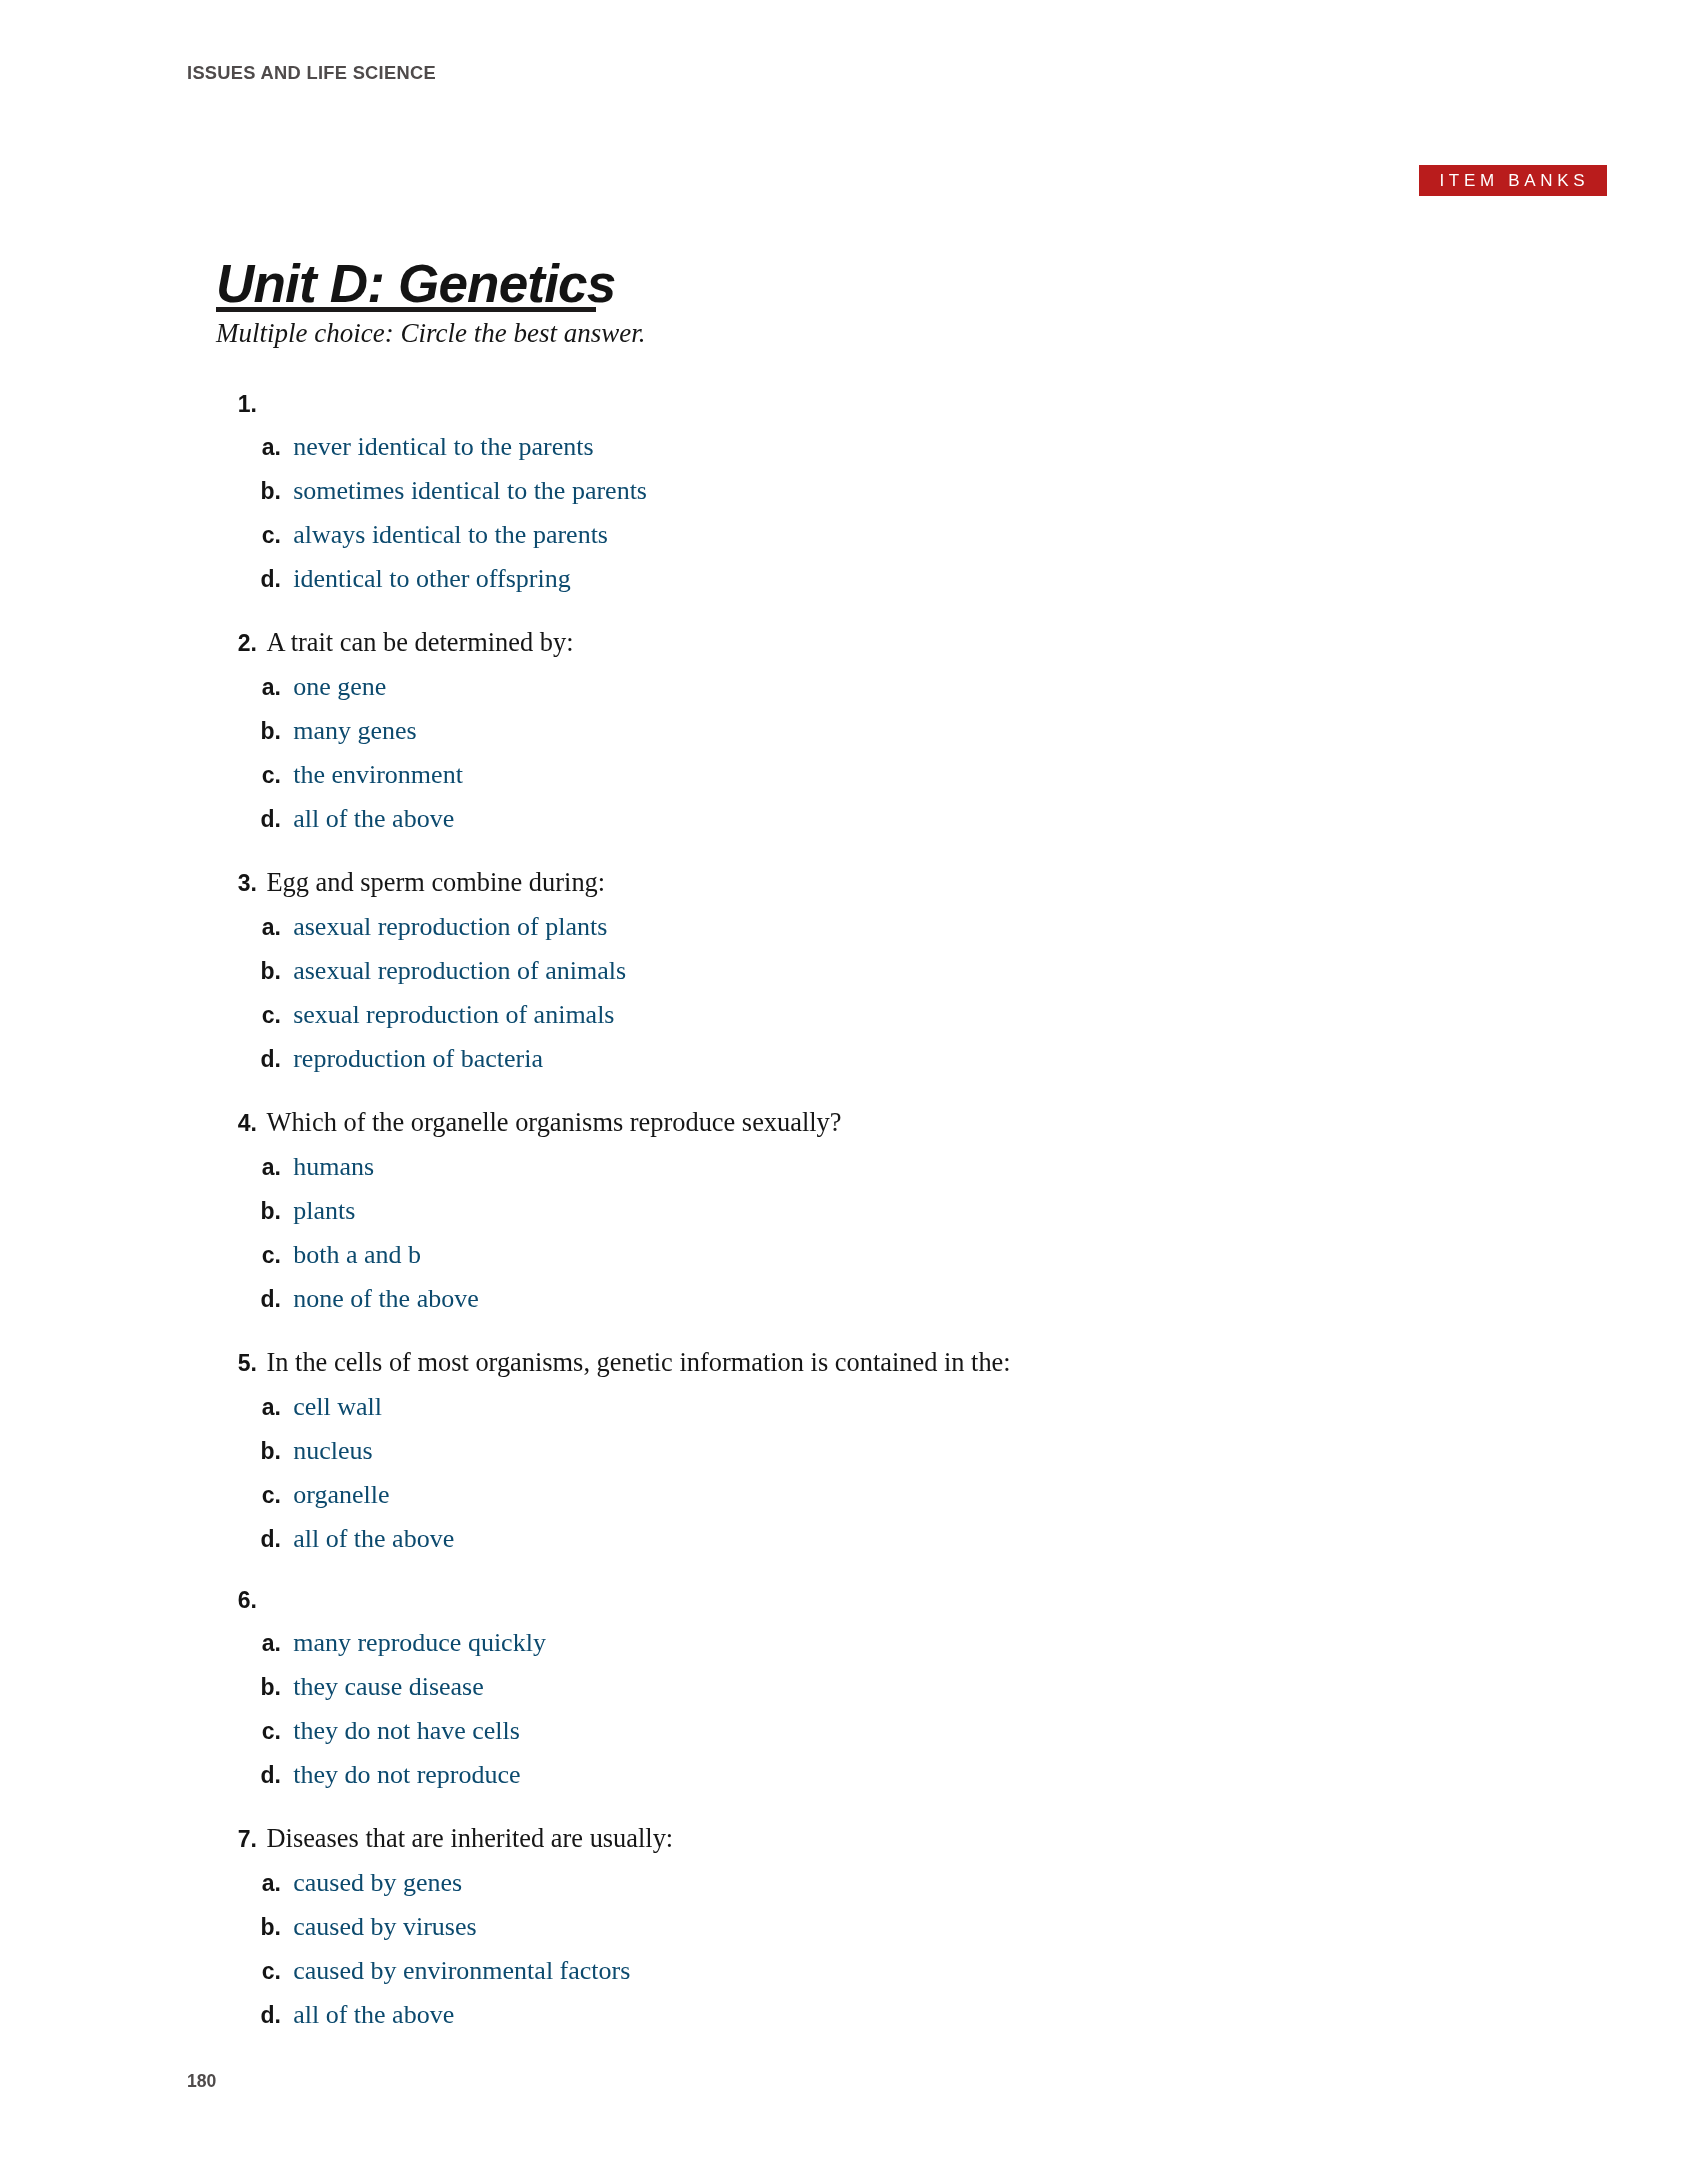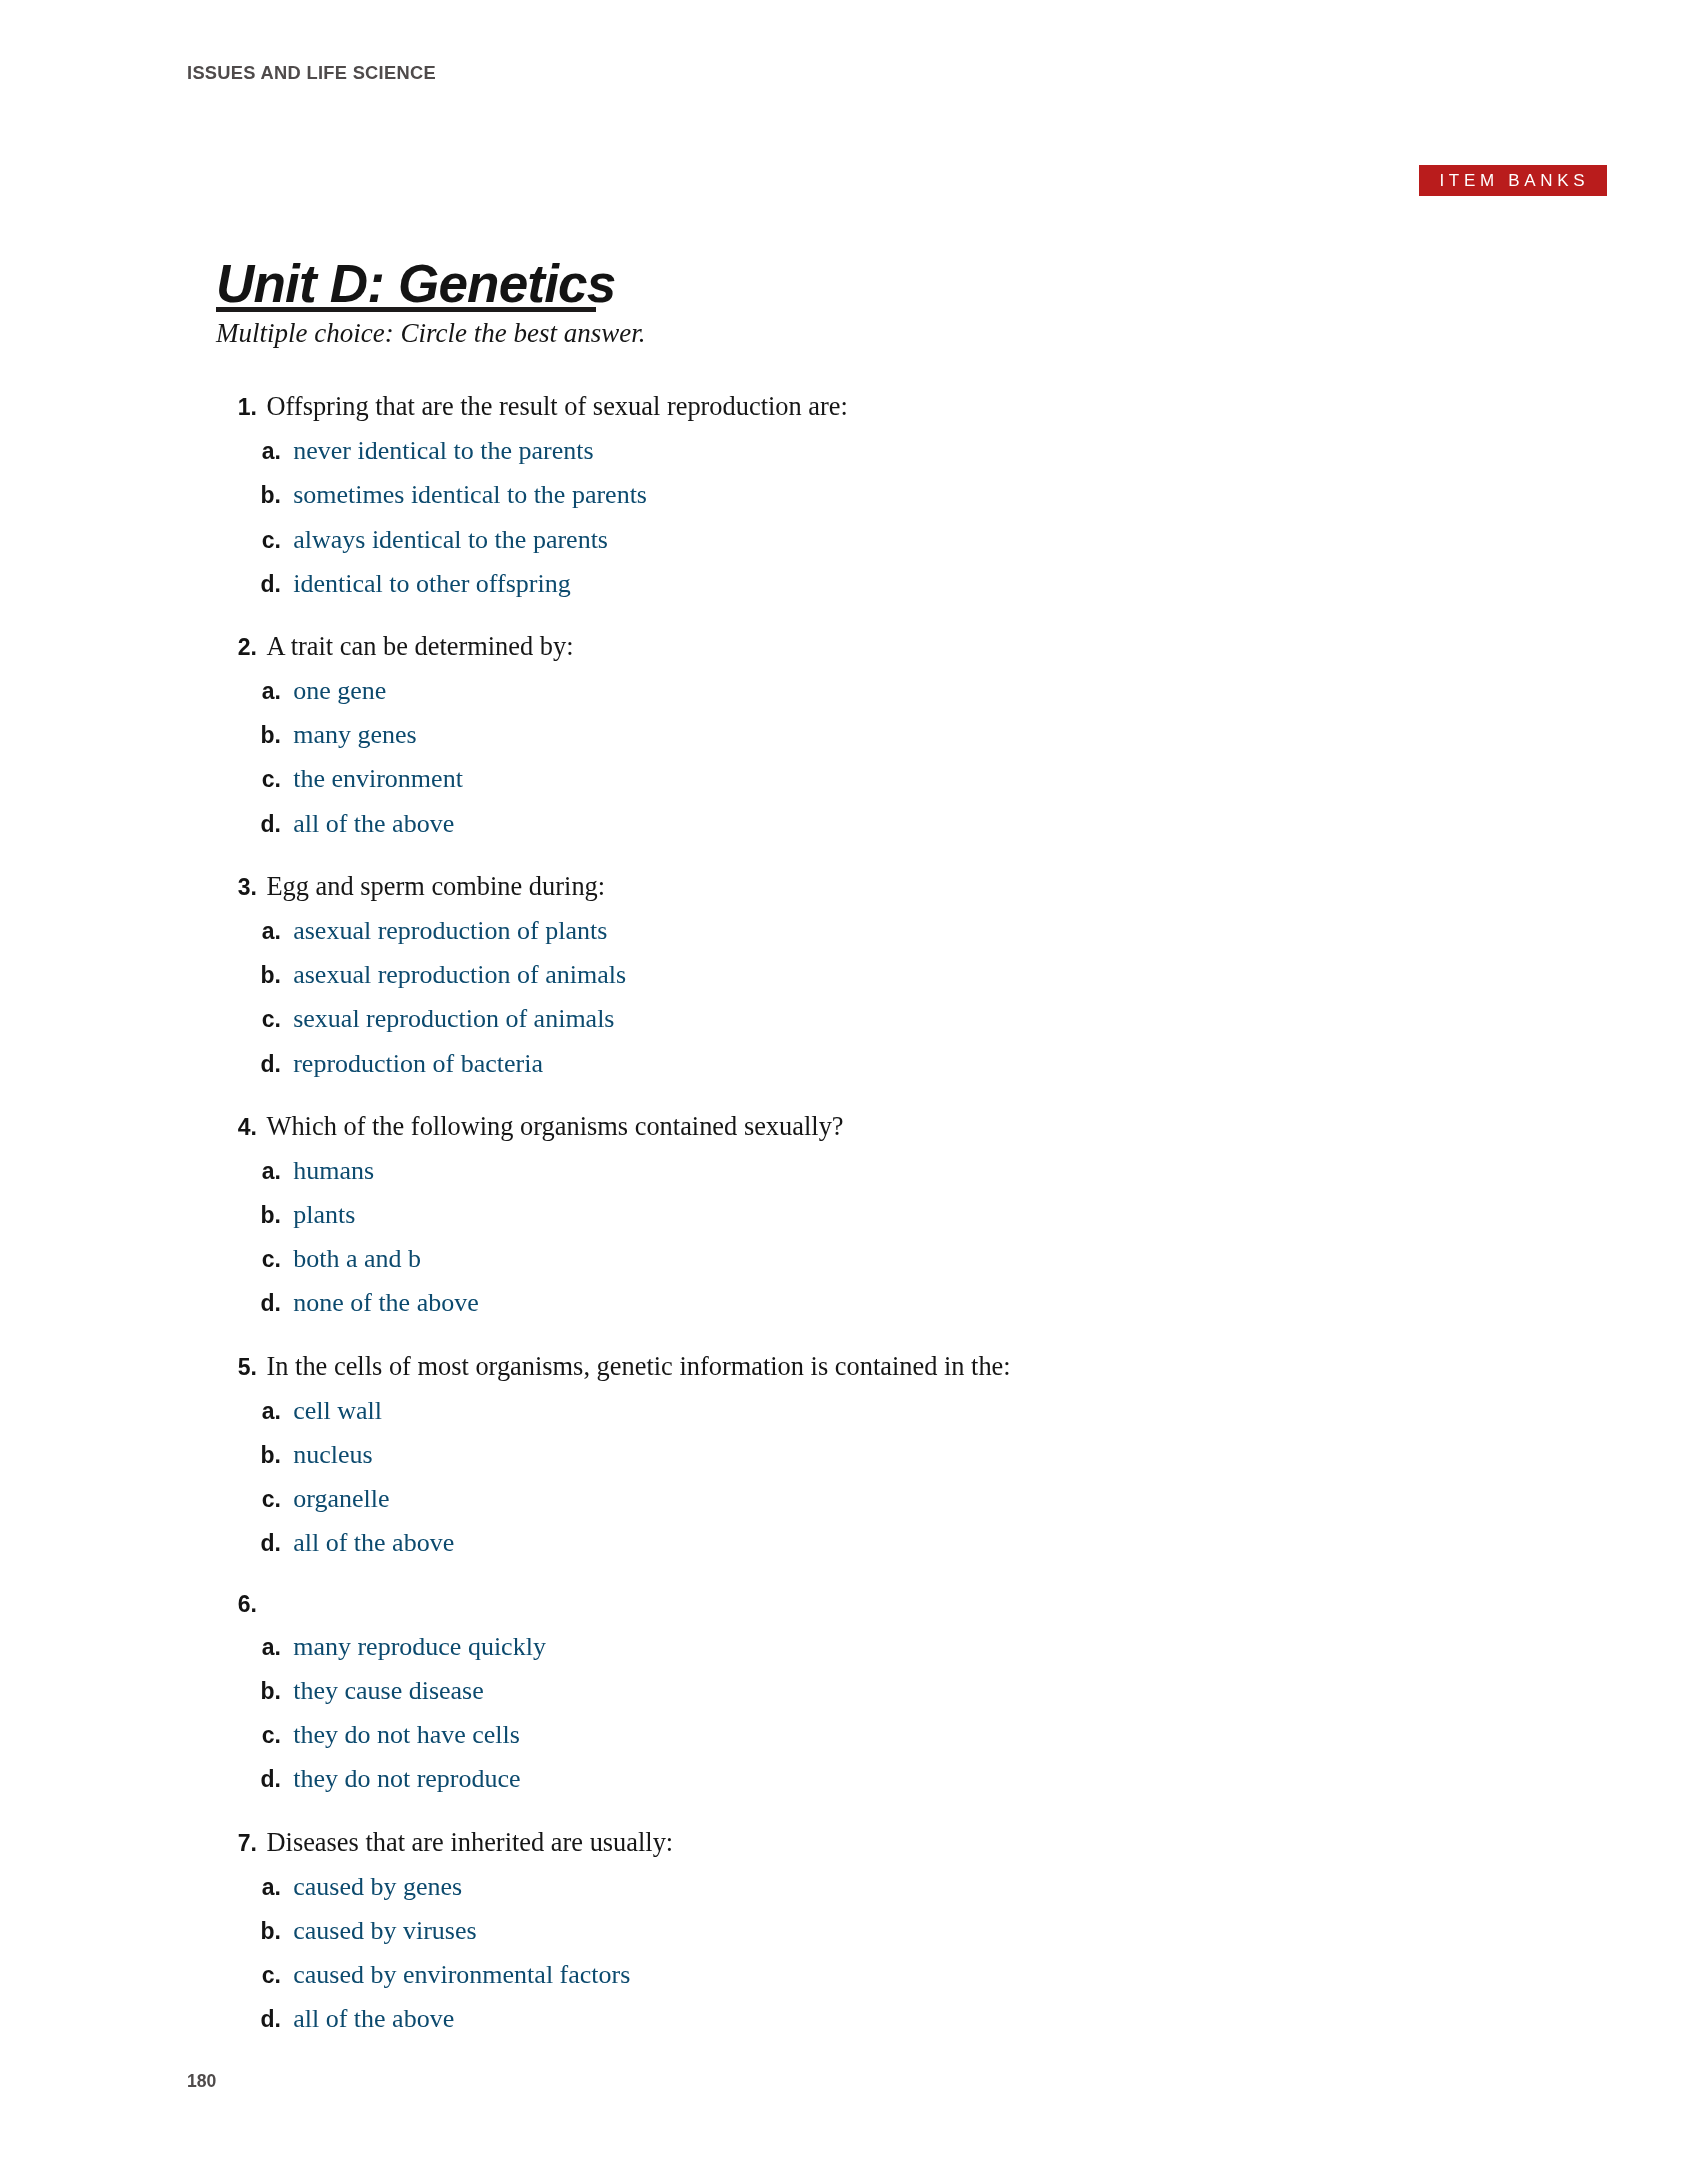--- a/index.html
+++ b/index.html
@@ -162,21 +162,20 @@
   <h1 class="title">Unit D: Genetics</h1>
 
   <div class="title-rule"></div>
 
   <div class="instructions">Multiple choice: Circle the best answer.</div>
 
   <div class="questions">
       <div class="question">
         <div class="q-head">
           <div class="q-num">1.</div>
-          <div class="q-text">Offspring that are the result of sexual reproduction are:</div>
         </div>
         <div class="options">
           <div class="option">
             <div class="opt-letter">a.</div>
             <div class="opt-text">never identical to the parents</div>
           </div>
           <div class="option">
             <div class="opt-letter">b.</div>
             <div class="opt-text">sometimes identical to the parents</div>
           </div>
@@ -234,21 +233,21 @@
           </div>
           <div class="option">
             <div class="opt-letter">d.</div>
             <div class="opt-text">reproduction of bacteria</div>
           </div>
         </div>
       </div>
       <div class="question">
         <div class="q-head">
           <div class="q-num">4.</div>
-          <div class="q-text">Which of the following organisms contained sexually?</div>
+          <div class="q-text">Which of the organelle organisms reproduce sexually?</div>
         </div>
         <div class="options">
           <div class="option">
             <div class="opt-letter">a.</div>
             <div class="opt-text">humans</div>
           </div>
           <div class="option">
             <div class="opt-letter">b.</div>
             <div class="opt-text">plants</div>
           </div>

